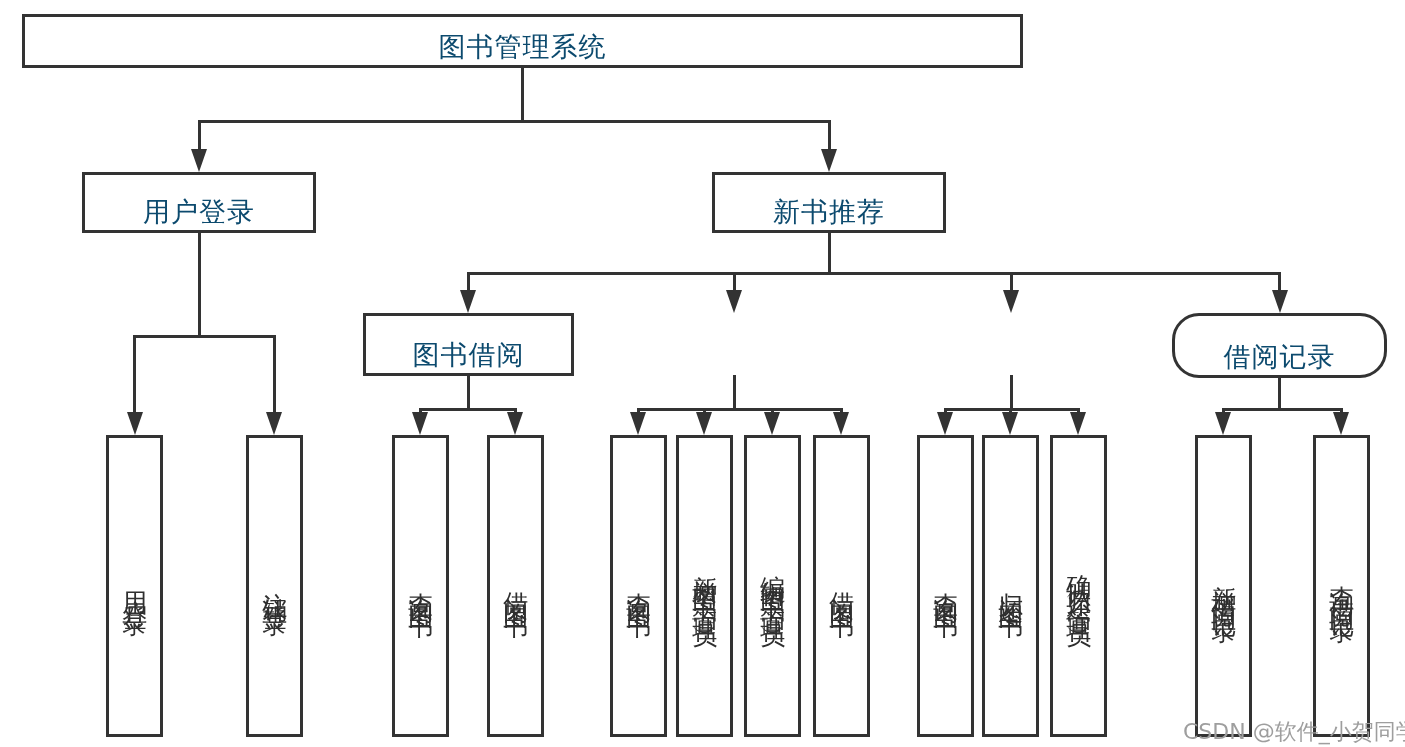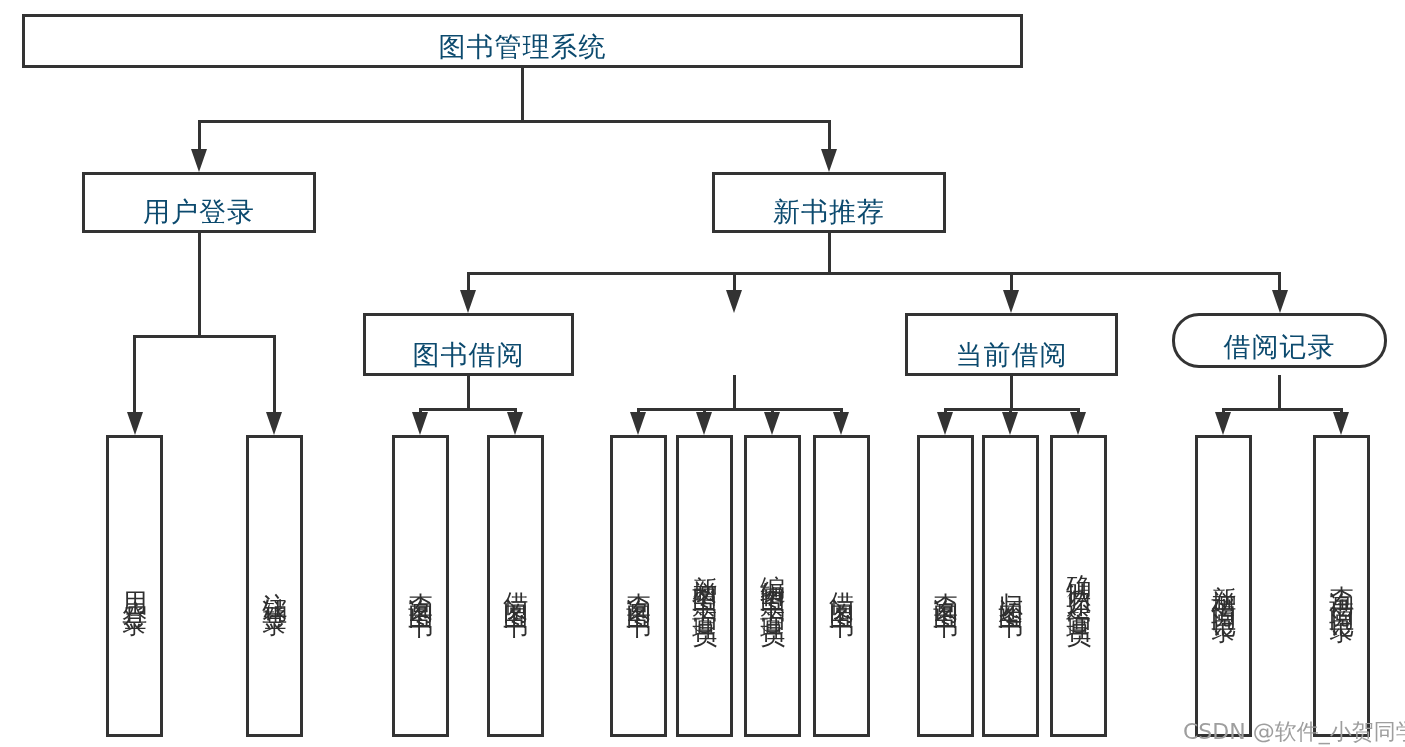--- a/index.html
+++ b/index.html
@@ -71,24 +71,21 @@
   <div class="vl" style="left:733px; top:272px; height:21px;"></div>
   <div class="ar" style="left:726px; top:290px;"></div>
   <div class="vl" style="left:1010px; top:272px; height:21px;"></div>
   <div class="ar" style="left:1003px; top:290px;"></div>
   <div class="vl" style="left:1278px; top:272px; height:21px;"></div>
   <div class="ar" style="left:1272px; top:290px;"></div>
 
   <div class="hbox" style="left:363px; top:313px; width:211px; height:63px;">
     <span>图书借阅</span>
   </div>
-  <div class="hbox" style="left:905px; top:313px; width:213px; height:63px;">
-    <span>当前借阅</span>
-  </div>
-  <div class="hbox" style="left:1172px; top:313px; width:215px; height:55px;border-radius:27px;">
+  <div class="hbox" style="left:1172px; top:313px; width:215px; height:65px;border-radius:27px;">
     <span>借阅记录</span>
   </div>
 
   <div class="vl" style="left:467px; top:375px; height:36px;"></div>
   <div class="hl" style="left:419px; top:408px; width:98px;"></div>
   <div class="vl" style="left:419px; top:408px; height:8px;"></div>
   <div class="ar" style="left:412px; top:412px;"></div>
   <div class="vl" style="left:514px; top:408px; height:8px;"></div>
   <div class="ar" style="left:507px; top:412px;"></div>
 

